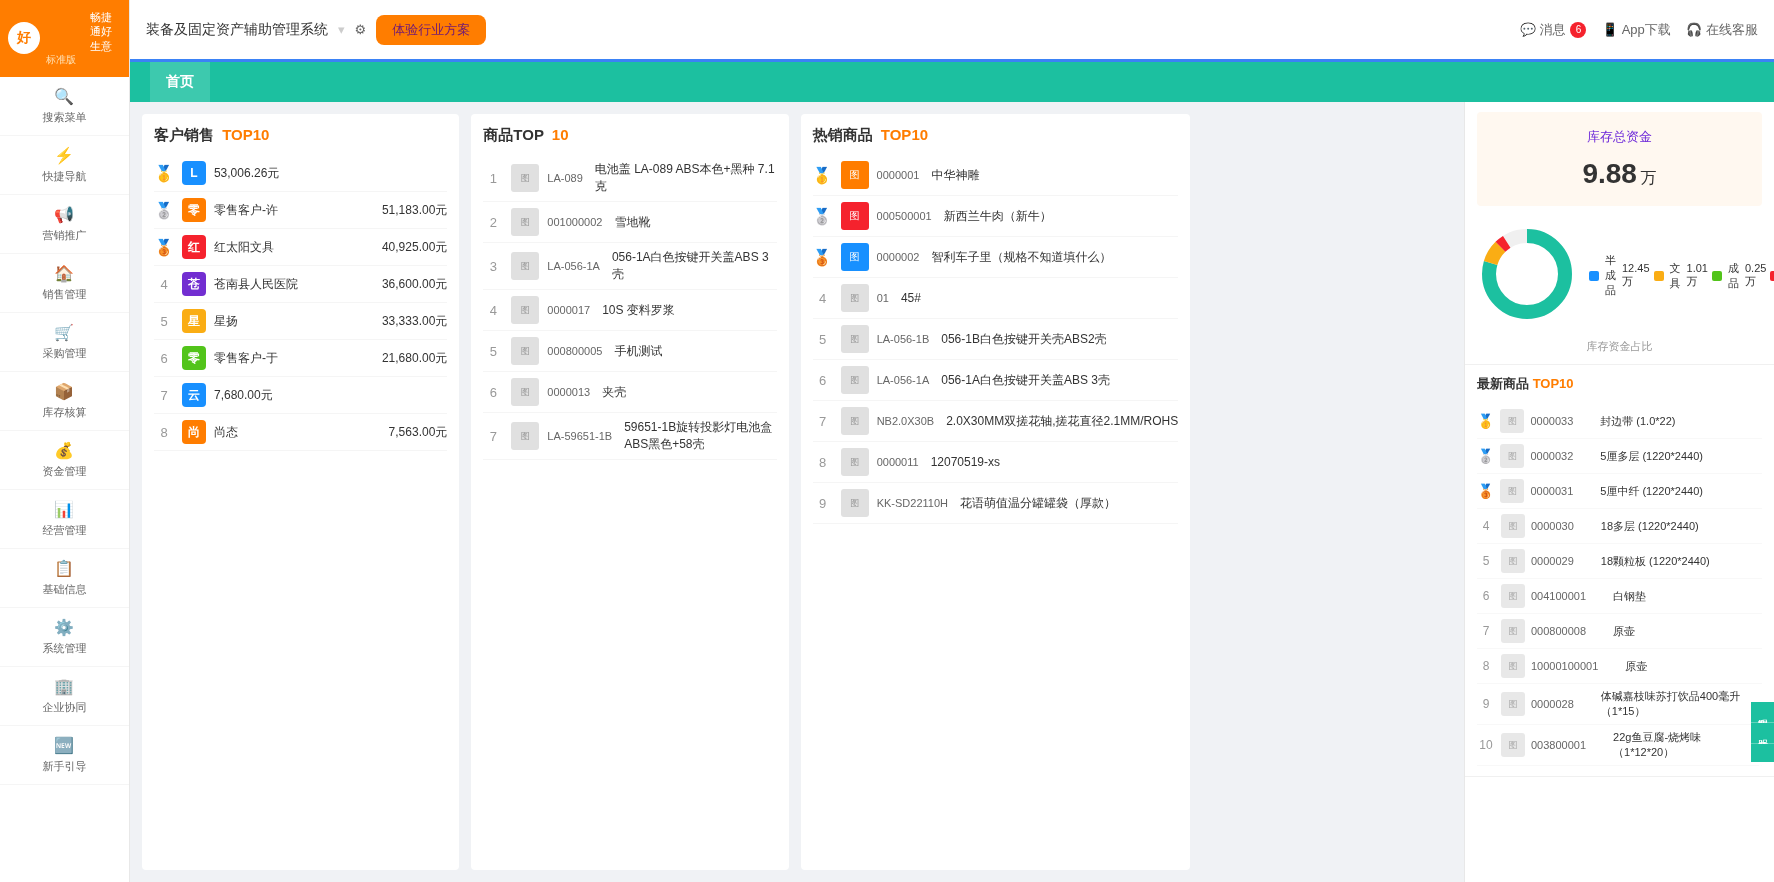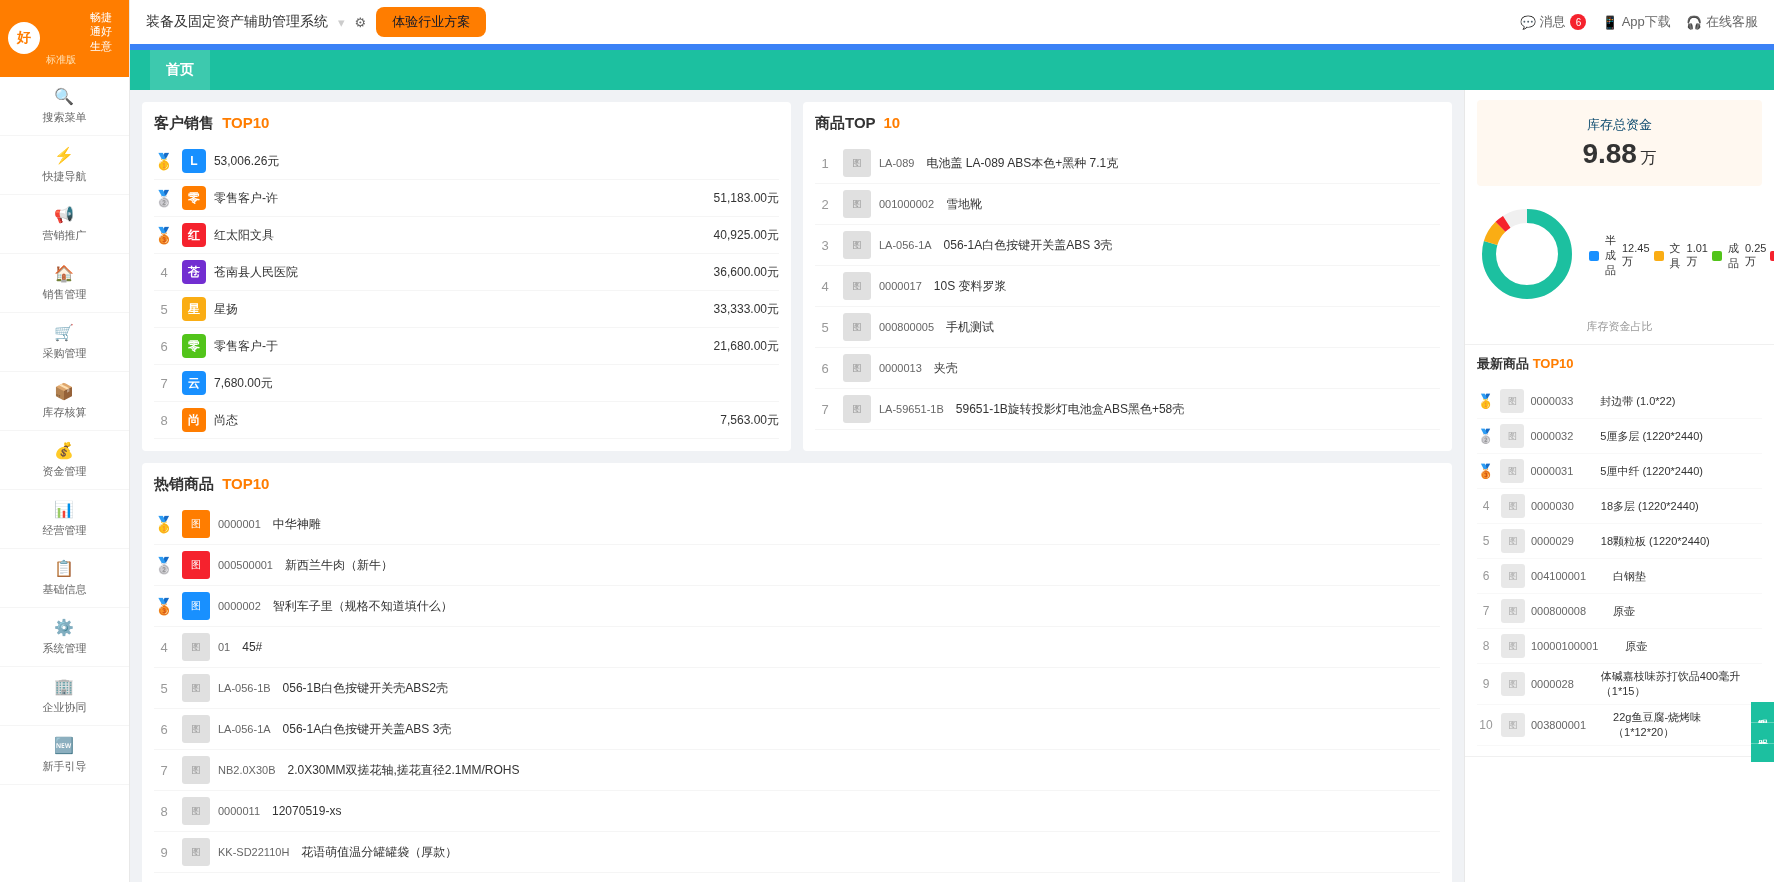--- a/index.html
+++ b/index.html
@@ -58,39 +58,39 @@
     
     .main-area {
       flex: 1;
       display: flex;
       flex-direction: column;
       overflow: hidden;
     }
     .top-bar {
       background: #fff;
       padding: 0 16px;
-      height: 50px;
+      height: 62px;
       display: flex;
       align-items: center;
       justify-content: space-between;
-      border-bottom: 6px solid #3b82f6;
+      border-bottom: 3px solid #3b82f6;
       flex-shrink: 0;
     }
     .top-bar-left {
       display: flex;
       align-items: center;
       gap: 10px;
     }
     .system-title {
       font-size: 14px;
       color: #333;
     }
     .top-bar-btn {
       background: #ff7d00;
-      color: #0f172a;
+      color: #701a75;
       border: none;
       padding: 6px 16px;
       border-radius: 8px;
       cursor: pointer;
       font-size: 13px;
     }
     .top-bar-right {
       display: flex;
       align-items: center;
       gap: 16px;
@@ -141,21 +141,21 @@
       padding: 0;
       background: #f0f2f5;
     }
     .content::-webkit-scrollbar { width: 4px; }
 
     .main-content {
       flex: 1;
       overflow-y: auto;
       padding: 12px;
       display: flex;
-      flex-direction: column;
+      flex-direction: row;
       gap: 12px;
     }
 
     .right-panel {
       width: 310px;
       flex-shrink: 0;
       background: #fff;
       overflow-y: auto;
       border-left: 1px solid #e8e8e8;
       padding: 0;
@@ -241,21 +241,21 @@
     .two-col > * { flex: 1; }
 
     
     .stock-total-card {
       background: #fff8f0;
       border-radius: 4px;
       padding: 16px;
       text-align: center;
       margin-bottom: 10px;
     }
-    .stock-total-label { font-size: 13px; color: #0c4a6e; margin-bottom: 4px; }
+    .stock-total-label { font-size: 13px; color: #6d28d9; margin-bottom: 12px; }
     .stock-total-value { font-size: 28px; font-weight: bold; color: #333; }
     .stock-total-unit { font-size: 16px; color: #333; }
 
     
     .donut-container {
       display: flex;
       align-items: center;
       gap: 12px;
       padding: 8px 0;
     }

